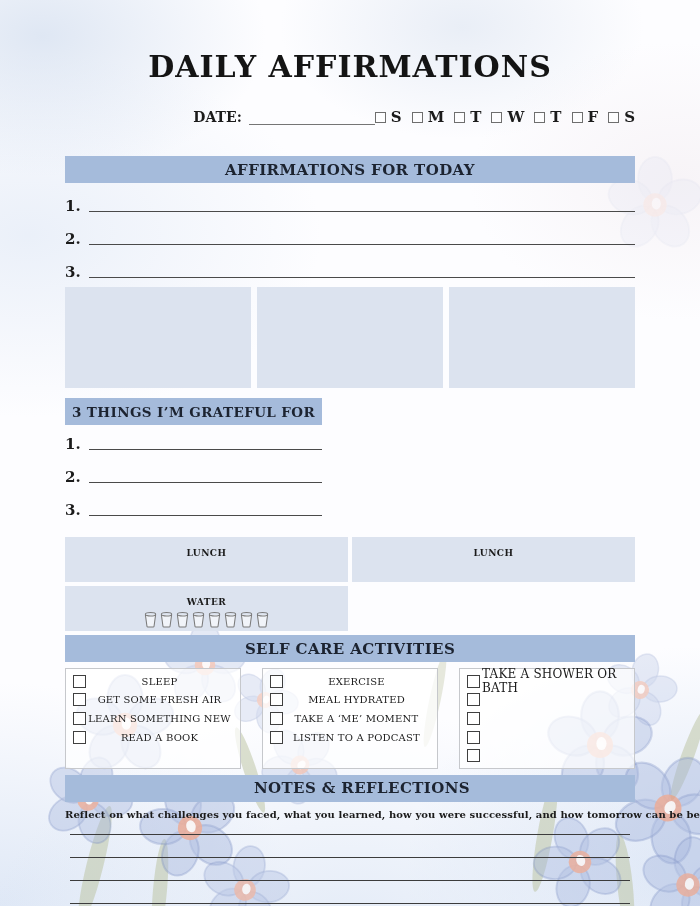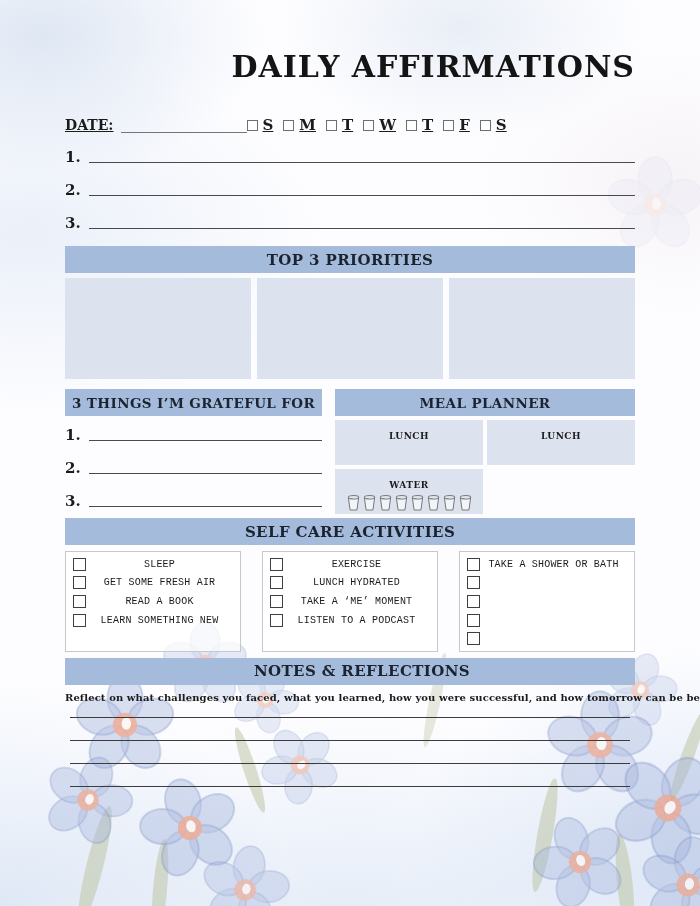--- a/index.html
+++ b/index.html
@@ -14,24 +14,24 @@
       radial-gradient(420px 260px at 4% 26%,  rgba(216,227,243,.50), transparent 70%),
       radial-gradient(300px 200px at 97% 20%, rgba(236,226,232,.35), transparent 70%),
       radial-gradient(520px 330px at 50% 104%,rgba(204,219,240,.55), transparent 70%),
       radial-gradient(420px 320px at 0% 100%, rgba(203,218,240,.60), transparent 70%),
       radial-gradient(420px 320px at 100% 96%,rgba(200,216,240,.60), transparent 70%),
       linear-gradient(#fdfdff,#fdfdff);
   }
   .flowers { position:absolute; left:0; top:0; z-index:0; pointer-events:none; }
   .content { position:relative; z-index:1; padding:0 65px; }
 
-  h1.title { margin-top:50px; text-align:right; font-size:30px; line-height:34px;
+  h1.title { margin-top:50px; text-align:center; font-size:30px; line-height:34px;
              font-weight:bold; letter-spacing:1px; color:#141414; }
 
-  .date-days-row { margin-top:32px; display:flex; align-items:center; justify-content:flex-start;text-decoration:underline; }
+  .date-days-row { margin-top:24px; display:flex; align-items:center; justify-content:flex-end; }
   .date-group { display:flex; align-items:flex-end; }
   .date-label { font-size:14px; font-weight:bold; }
   .date-line  { display:inline-block; width:126px; height:14px; margin-left:7px;
                 border-bottom:1.6px solid #757575; }
   .days { display:flex; align-items:center; gap:10px; }
   .day  { display:flex; align-items:center; gap:5px; }
   .day-box { width:11px; height:11px; border:1.5px solid #6e6e6e; background:rgba(255,255,255,.6); }
   .day-letter { font-size:15px; font-weight:bold; }
 
   .banner { height:27px; background:#a5bbdb; display:flex; align-items:center; justify-content:center;
@@ -39,40 +39,40 @@
   .banner.small { font-size:13.5px; }
 
   .num-row { display:flex; align-items:flex-end; height:33px; }
   .num { font-size:15px; font-weight:bold; line-height:1; margin-bottom:2px; }
   .write-line { flex:1; margin-left:8px; margin-bottom:4px; border-bottom:1.6px solid #4a4a4a; }
 
   .banner-priorities { margin-top:13px; }
   .priority-boxes { margin-top:5px; display:flex; gap:6px; }
   .priority-box { flex:1; height:101px; background:#dce3ef; }
 
-  .two-col { margin-top:10px; display:flex; gap:13px; }
+  .two-col { margin-top:10px; display:flex; gap:13px;flex-direction:column; }
   .col-left  { width:257px; }
   .col-right { flex:1; }
   .col-left .num-row { height:33px; }
   .col-left .rows { margin-top:-4px; }
 
   .meal-grid { margin-top:4px; display:grid; grid-template-columns:1fr 1fr; gap:4px; }
   .meal-cell { height:45px; background:#dce3ef; text-align:center; padding-top:4px; }
   .meal-cell .meal-label { font-size:9px; font-weight:bold; letter-spacing:.5px; }
   .cups { display:flex; justify-content:center; gap:3px; margin-top:2px; }
   .cup { display:inline-block; line-height:0; }
 
   .banner-care { margin-top:4px; }
-  .care-cols { margin-top:6px; display:flex; gap:21px;font-family:Liberation Mono, monospace; }
+  .care-cols { margin-top:6px; display:flex; gap:21px; }
   .care-box { flex:1; background:rgba(255,255,255,.72); border:1px solid #c6c8cc; padding:3px 7px; }
   .care-row { height:18.6px; display:flex; align-items:center; }
   .checkbox { width:13px; height:13px; border:1.6px solid #3f3f3f; background:rgba(255,255,255,.85);
               flex:0 0 auto; }
   .care-label { flex:1; text-align:center; font-size:10px; letter-spacing:.2px; padding:0 2px; }
-  .care-box.left-labels .care-label { text-align:center; font-size:10px; }
+  .care-box.left-labels .care-label { text-align:left; font-size:12px; }
 
   .banner-notes { margin-top:6px;padding-left:24px; }
   .notes-subtitle { margin-top:7px; text-align:center; font-size:10px; font-weight:bold;
                     letter-spacing:.1px; white-space:nowrap; }
   .notes-lines { margin:0 5px; }
   .notes-line { height:23px; border-bottom:1.6px solid #3c3c3c; }
   .notes-line:first-child { height:15px; }
 </style>
 </head>
 <body>
@@ -156,37 +156,37 @@
           <span class="day-box"></span>
           <span class="day-letter">F</span>
         </span>
         <span class="day">
           <span class="day-box"></span>
           <span class="day-letter">S</span>
         </span>
       </div>
     </div>
 
+    <div class="banner" style="margin-top:30px">AFFIRMATIONS FOR TODAY</div>
 
     <div>
       <div class="num-row">
         <span class="num">1.</span>
         <span class="write-line"></span>
       </div>
       <div class="num-row">
         <span class="num">2.</span>
         <span class="write-line"></span>
       </div>
       <div class="num-row">
         <span class="num">3.</span>
         <span class="write-line"></span>
       </div>
     </div>
 
-    <div class="banner banner-priorities">TOP 3 PRIORITIES</div>
     <div class="priority-boxes">
       <div class="priority-box"></div>
       <div class="priority-box"></div>
       <div class="priority-box"></div>
     </div>
 
     <div class="two-col">
       <div class="col-left">
         <div class="banner small">3 THINGS I’M GRATEFUL FOR</div>
         <div class="rows">
@@ -198,21 +198,20 @@
             <span class="num">2.</span>
             <span class="write-line"></span>
           </div>
           <div class="num-row">
             <span class="num">3.</span>
             <span class="write-line"></span>
           </div>
         </div>
       </div>
       <div class="col-right">
-        <div class="banner small">MEAL PLANNER</div>
         <div class="meal-grid">
           <div class="meal-cell">
             <span class="meal-label">LUNCH</span>
           </div>
           <div class="meal-cell">
             <span class="meal-label">LUNCH</span>
           </div>
           <div class="meal-cell">
             <span class="meal-label">WATER</span>
             <div class="cups">
@@ -260,35 +259,35 @@
         <div class="care-row">
           <span class="checkbox"></span>
           <span class="care-label">SLEEP</span>
         </div>
         <div class="care-row">
           <span class="checkbox"></span>
           <span class="care-label">GET SOME FRESH AIR</span>
         </div>
         <div class="care-row">
           <span class="checkbox"></span>
+          <span class="care-label">LEARN SOMETHING NEW</span>
+        </div>
+        <div class="care-row">
+          <span class="checkbox"></span>
           <span class="care-label">READ A BOOK</span>
         </div>
-        <div class="care-row">
-          <span class="checkbox"></span>
-          <span class="care-label">LEARN SOMETHING NEW</span>
-        </div>
       </div>
       <div class="care-box">
         <div class="care-row">
           <span class="checkbox"></span>
           <span class="care-label">EXERCISE</span>
         </div>
         <div class="care-row">
           <span class="checkbox"></span>
-          <span class="care-label">LUNCH HYDRATED</span>
+          <span class="care-label">MEAL HYDRATED</span>
         </div>
         <div class="care-row">
           <span class="checkbox"></span>
           <span class="care-label">TAKE A ‘ME’ MOMENT</span>
         </div>
         <div class="care-row">
           <span class="checkbox"></span>
           <span class="care-label">LISTEN TO A PODCAST</span>
         </div>
       </div>

